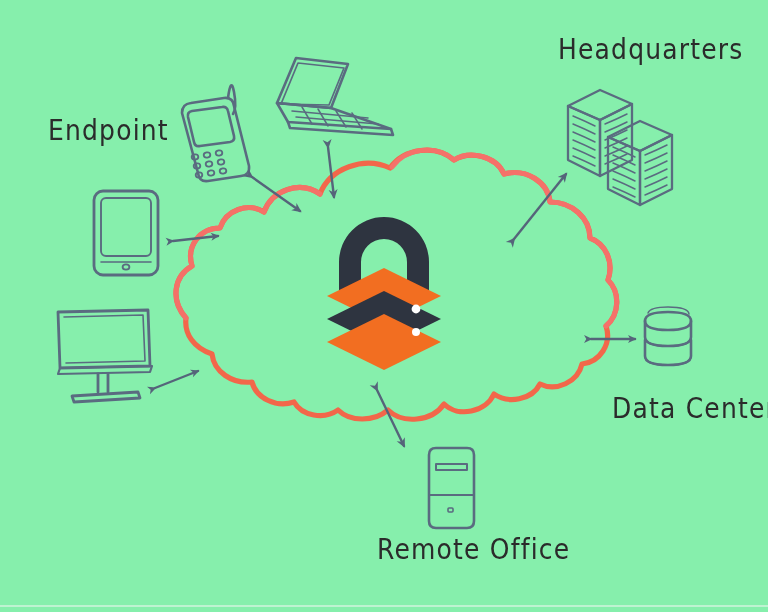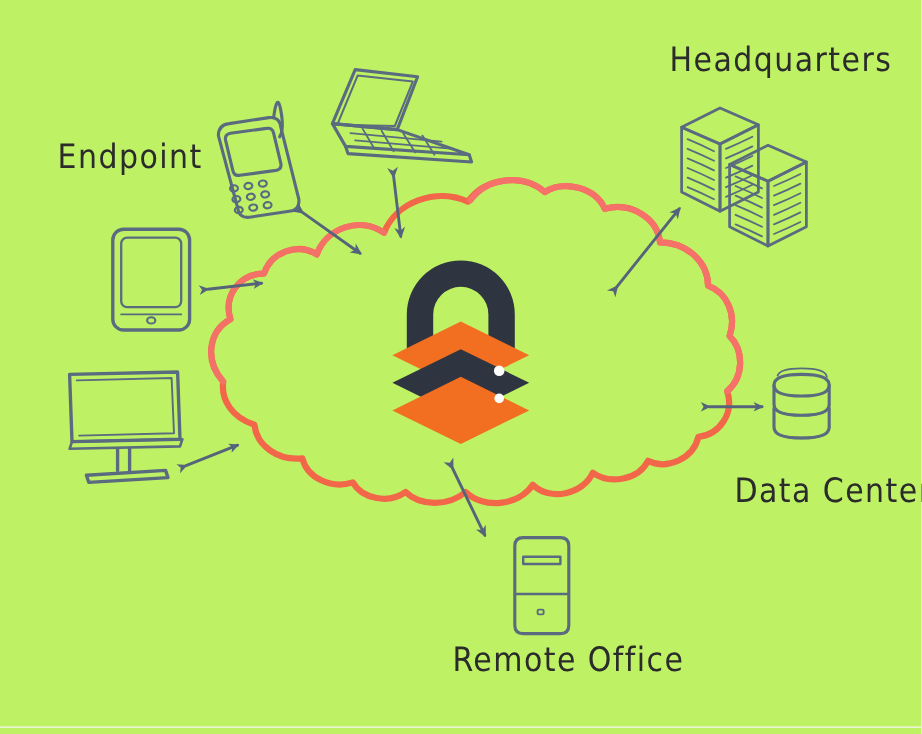--- a/index.html
+++ b/index.html
@@ -1,18 +1,18 @@
 <!DOCTYPE html>
 <html><head>
 <meta charset="utf-8">
 <style>
   html,body{margin:0;padding:0;background:#ffffff;}
   body{width:768px;height:612px;overflow:hidden;
        font-family:"DejaVu Sans",sans-serif;}
-  #stage{position:relative;width:768px;height:612px;background:#bef264;}
+  #stage{position:relative;width:768px;height:612px;background:#86efac;}
   #stage svg{position:absolute;top:0;left:0;}
   .lbl{position:absolute;color:#2b2b2b;font-family:"DejaVu Sans",sans-serif;
        font-size:25px;letter-spacing:1.2px;white-space:nowrap;
        transform:scaleY(1.12);transform-origin:left center;}
   #lbl-headquarters{left:558px;top:35px;}
   #lbl-endpoint{left:48px;top:116px;}
   #lbl-datacenter{left:612px;top:394px;}
   #lbl-remoteoffice{left:377px;top:535px;}
 </style>
 </head>

